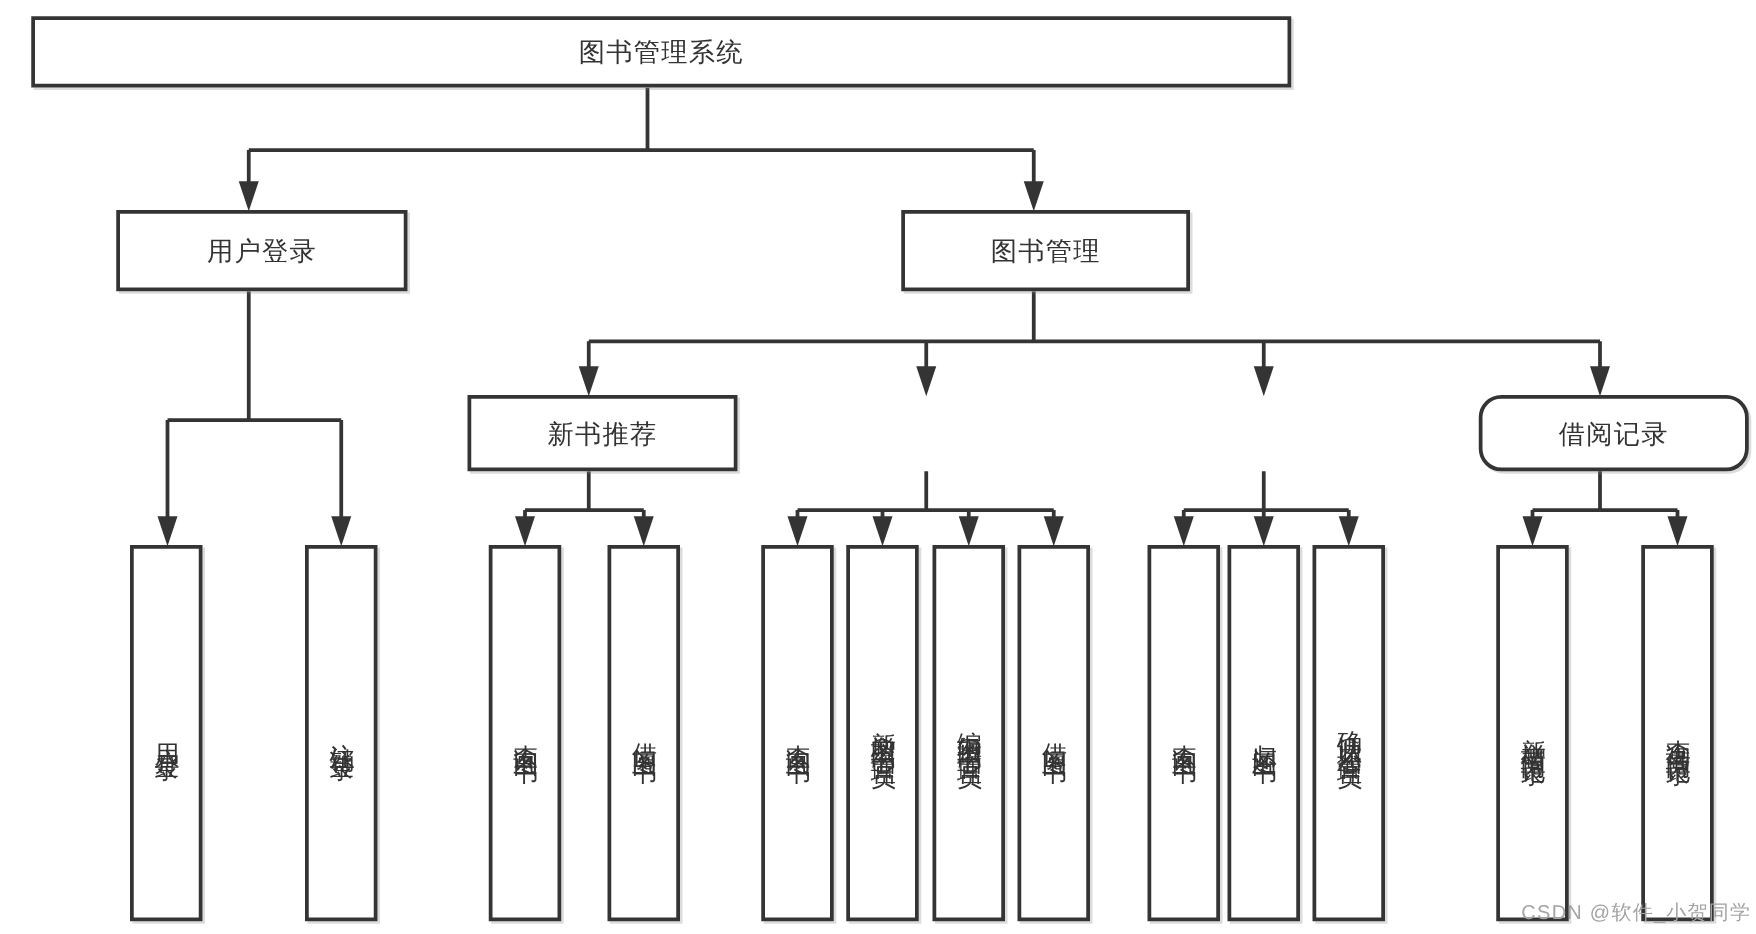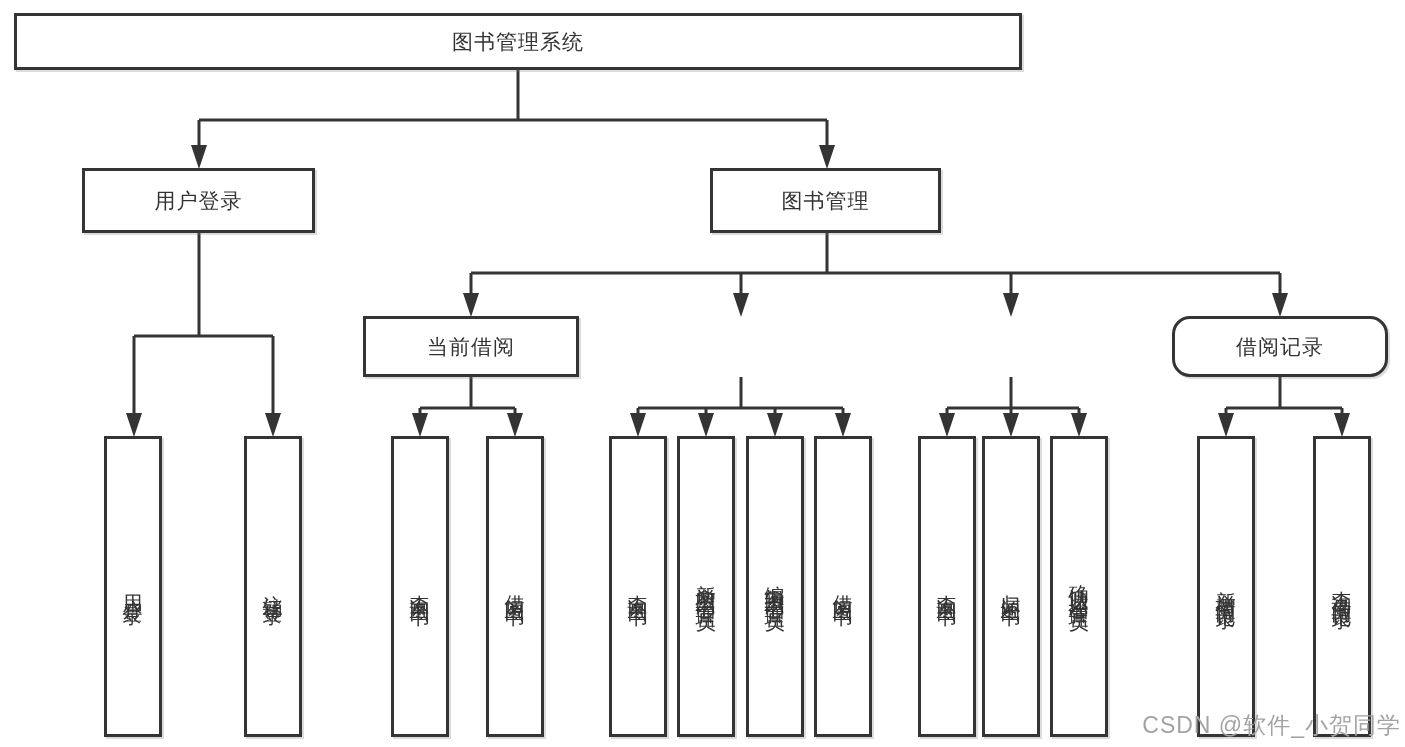--- a/index.html
+++ b/index.html
@@ -16,21 +16,21 @@
   .node {
     position:absolute;
     box-sizing:border-box;
     background:#ffffff;
     border:3px solid #343434;
     box-shadow:2px 2px 0 rgba(130,130,130,.28);
     display:flex; align-items:center; justify-content:center;
     color:#333333;
     z-index:1;
   }
-  .h-node { font-size:21px; letter-spacing:1px; white-space:nowrap; }
+  .h-node { font-size:21px; letter-spacing:1px; white-space:nowrap;margin-left:11px; }
   .v-node {
     writing-mode:vertical-rl;
     text-orientation:mixed;
     font-size:20px;
     letter-spacing:4px;
     top:436px; width:58px; height:301px;
     line-height:1;
   }
   .root-node  { left:14px;  top:13px;  width:1008px; height:57px; }
   .l2-a       { left:82px;  top:168px; width:233px;  height:65px; }
@@ -39,21 +39,21 @@
   .l3-a { left:363px; }  .l3-b { left:633px; }  .l3-c { left:903px; }  .l3-d { left:1172px;border-radius:18px; }
   .leaf-0 { left:104px; }  .leaf-1 { left:244px; }
   .leaf-2 { left:391px; }  .leaf-3 { left:486px; }
   .leaf-4 { left:609px; }  .leaf-5 { left:677px; }
   .leaf-6 { left:746px; }  .leaf-7 { left:814px; }
   .leaf-8 { left:918px; }  .leaf-9 { left:982px; }  .leaf-10 { left:1050px; }
   .leaf-11 { left:1197px; } .leaf-12 { left:1313px; }
   .watermark {
     position:absolute;
     right:4px; bottom:6px;
-    font-size:23px;
+    font-size:16px;
     color:#a3a3a3;
     letter-spacing:1px;
     z-index:3;
     white-space:nowrap;
   }
 </style>
 </head>
 <body>
 
 <div class="canvas">
@@ -96,21 +96,21 @@
   </div>
 
   <div class="node h-node l2-a">
     <span>用户登录</span>
   </div>
   <div class="node h-node l2-b">
     <span>图书管理</span>
   </div>
 
   <div class="node h-node l3 l3-a">
-    <span>当前借阅</span>
+    <span>新书推荐</span>
   </div>
   <div class="node h-node l3 l3-d">
     <span>借阅记录</span>
   </div>
 
   <div class="node v-node leaf-0">
     <span>用户登录</span>
   </div>
   <div class="node v-node leaf-1">
     <span>注销登录</span>

